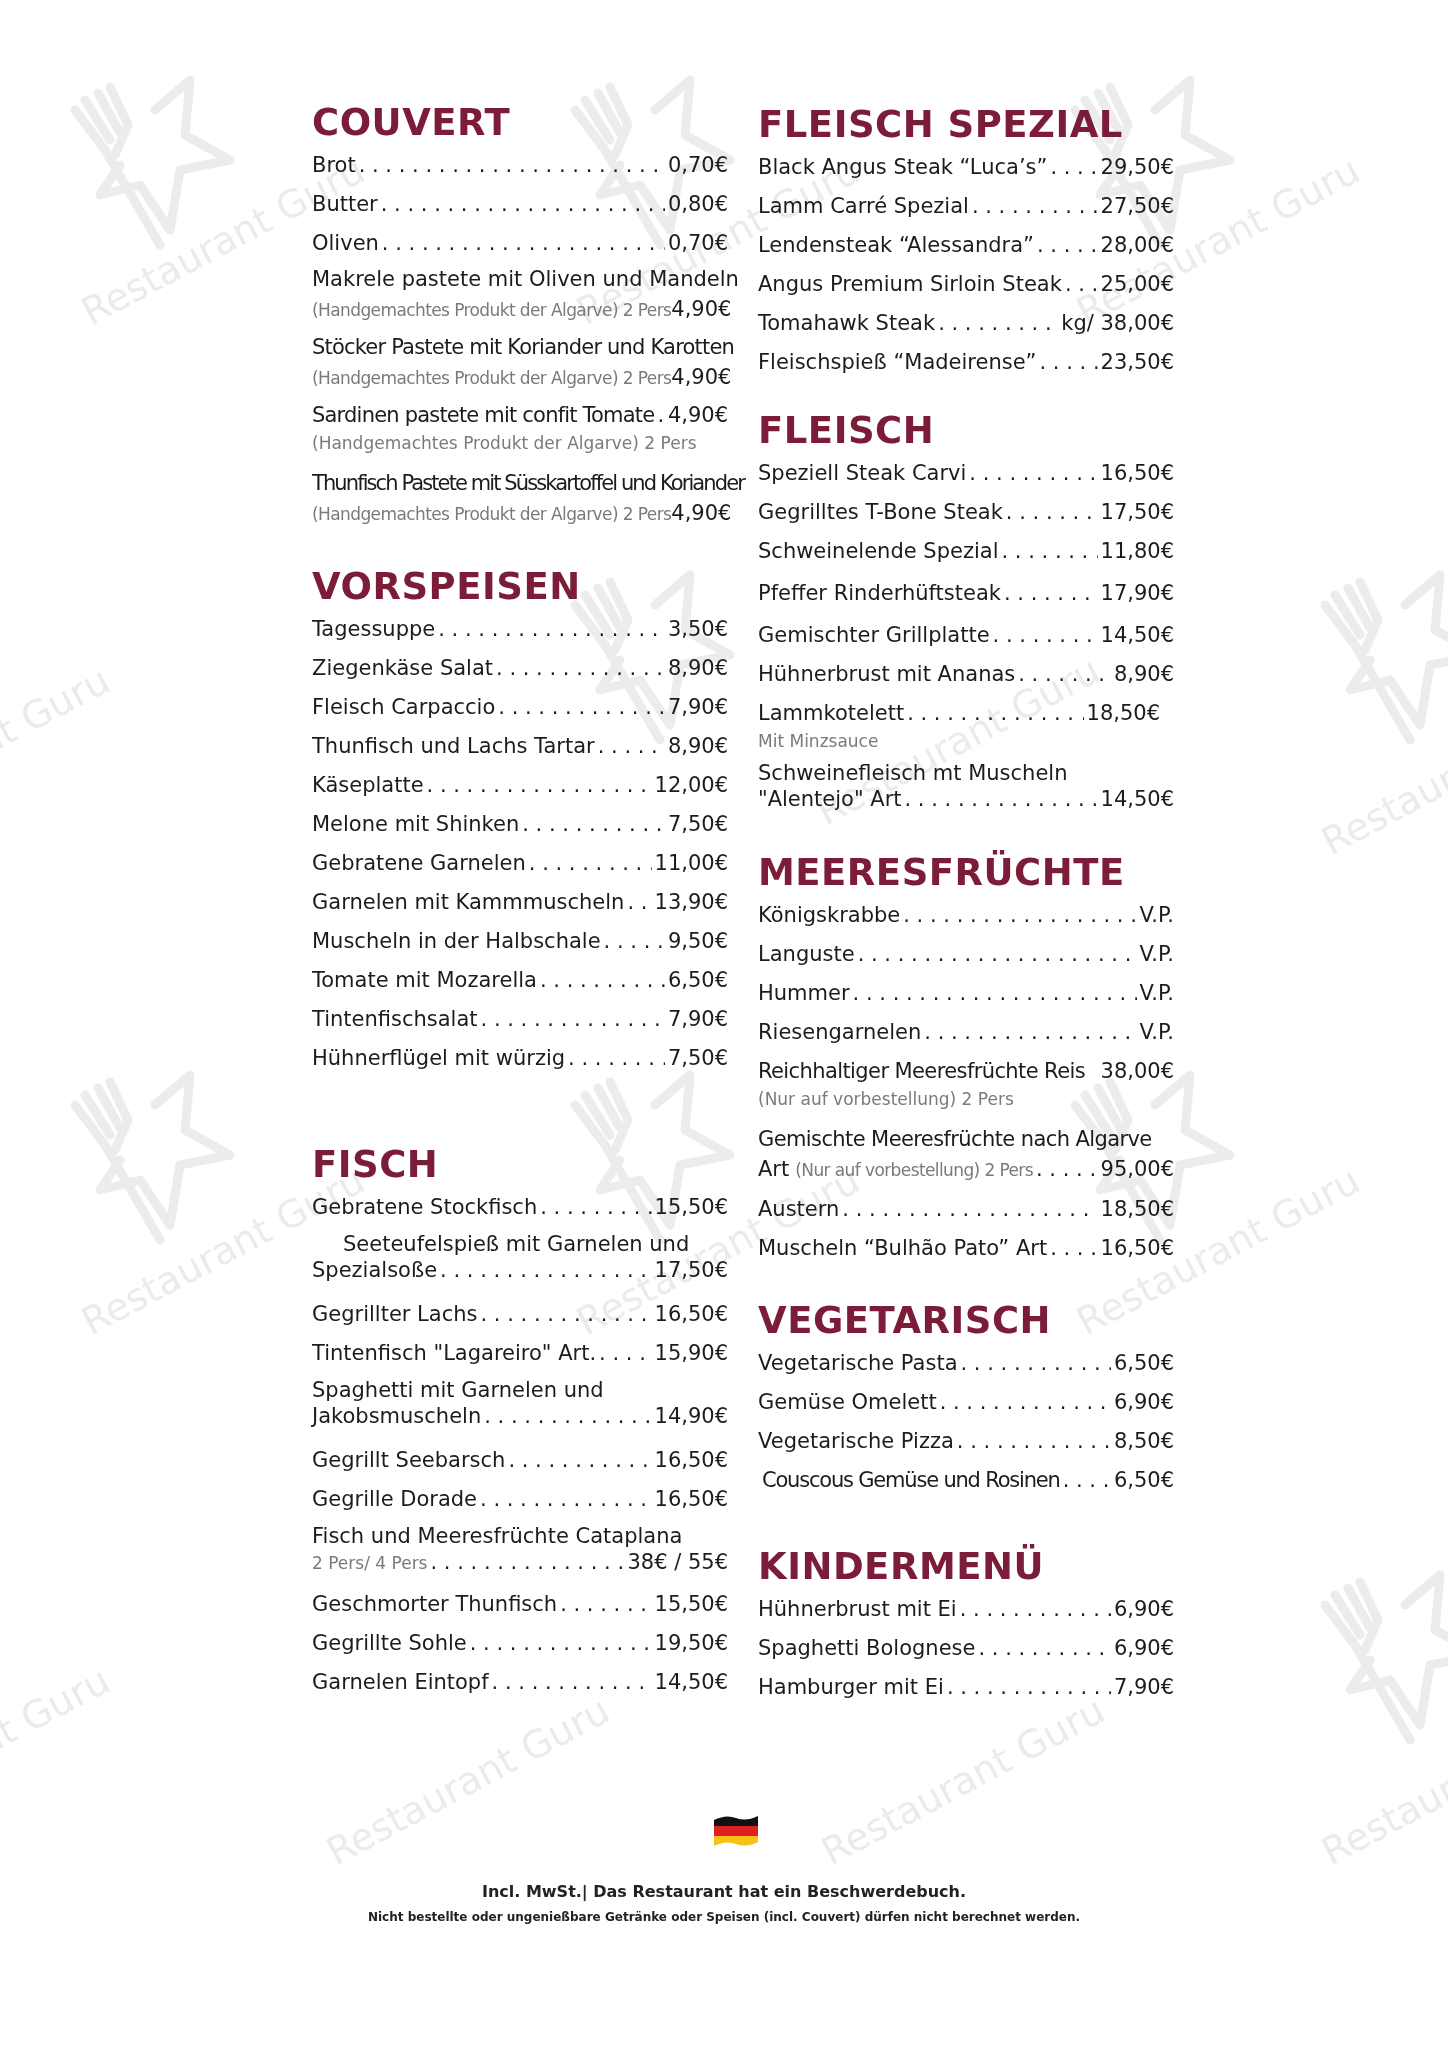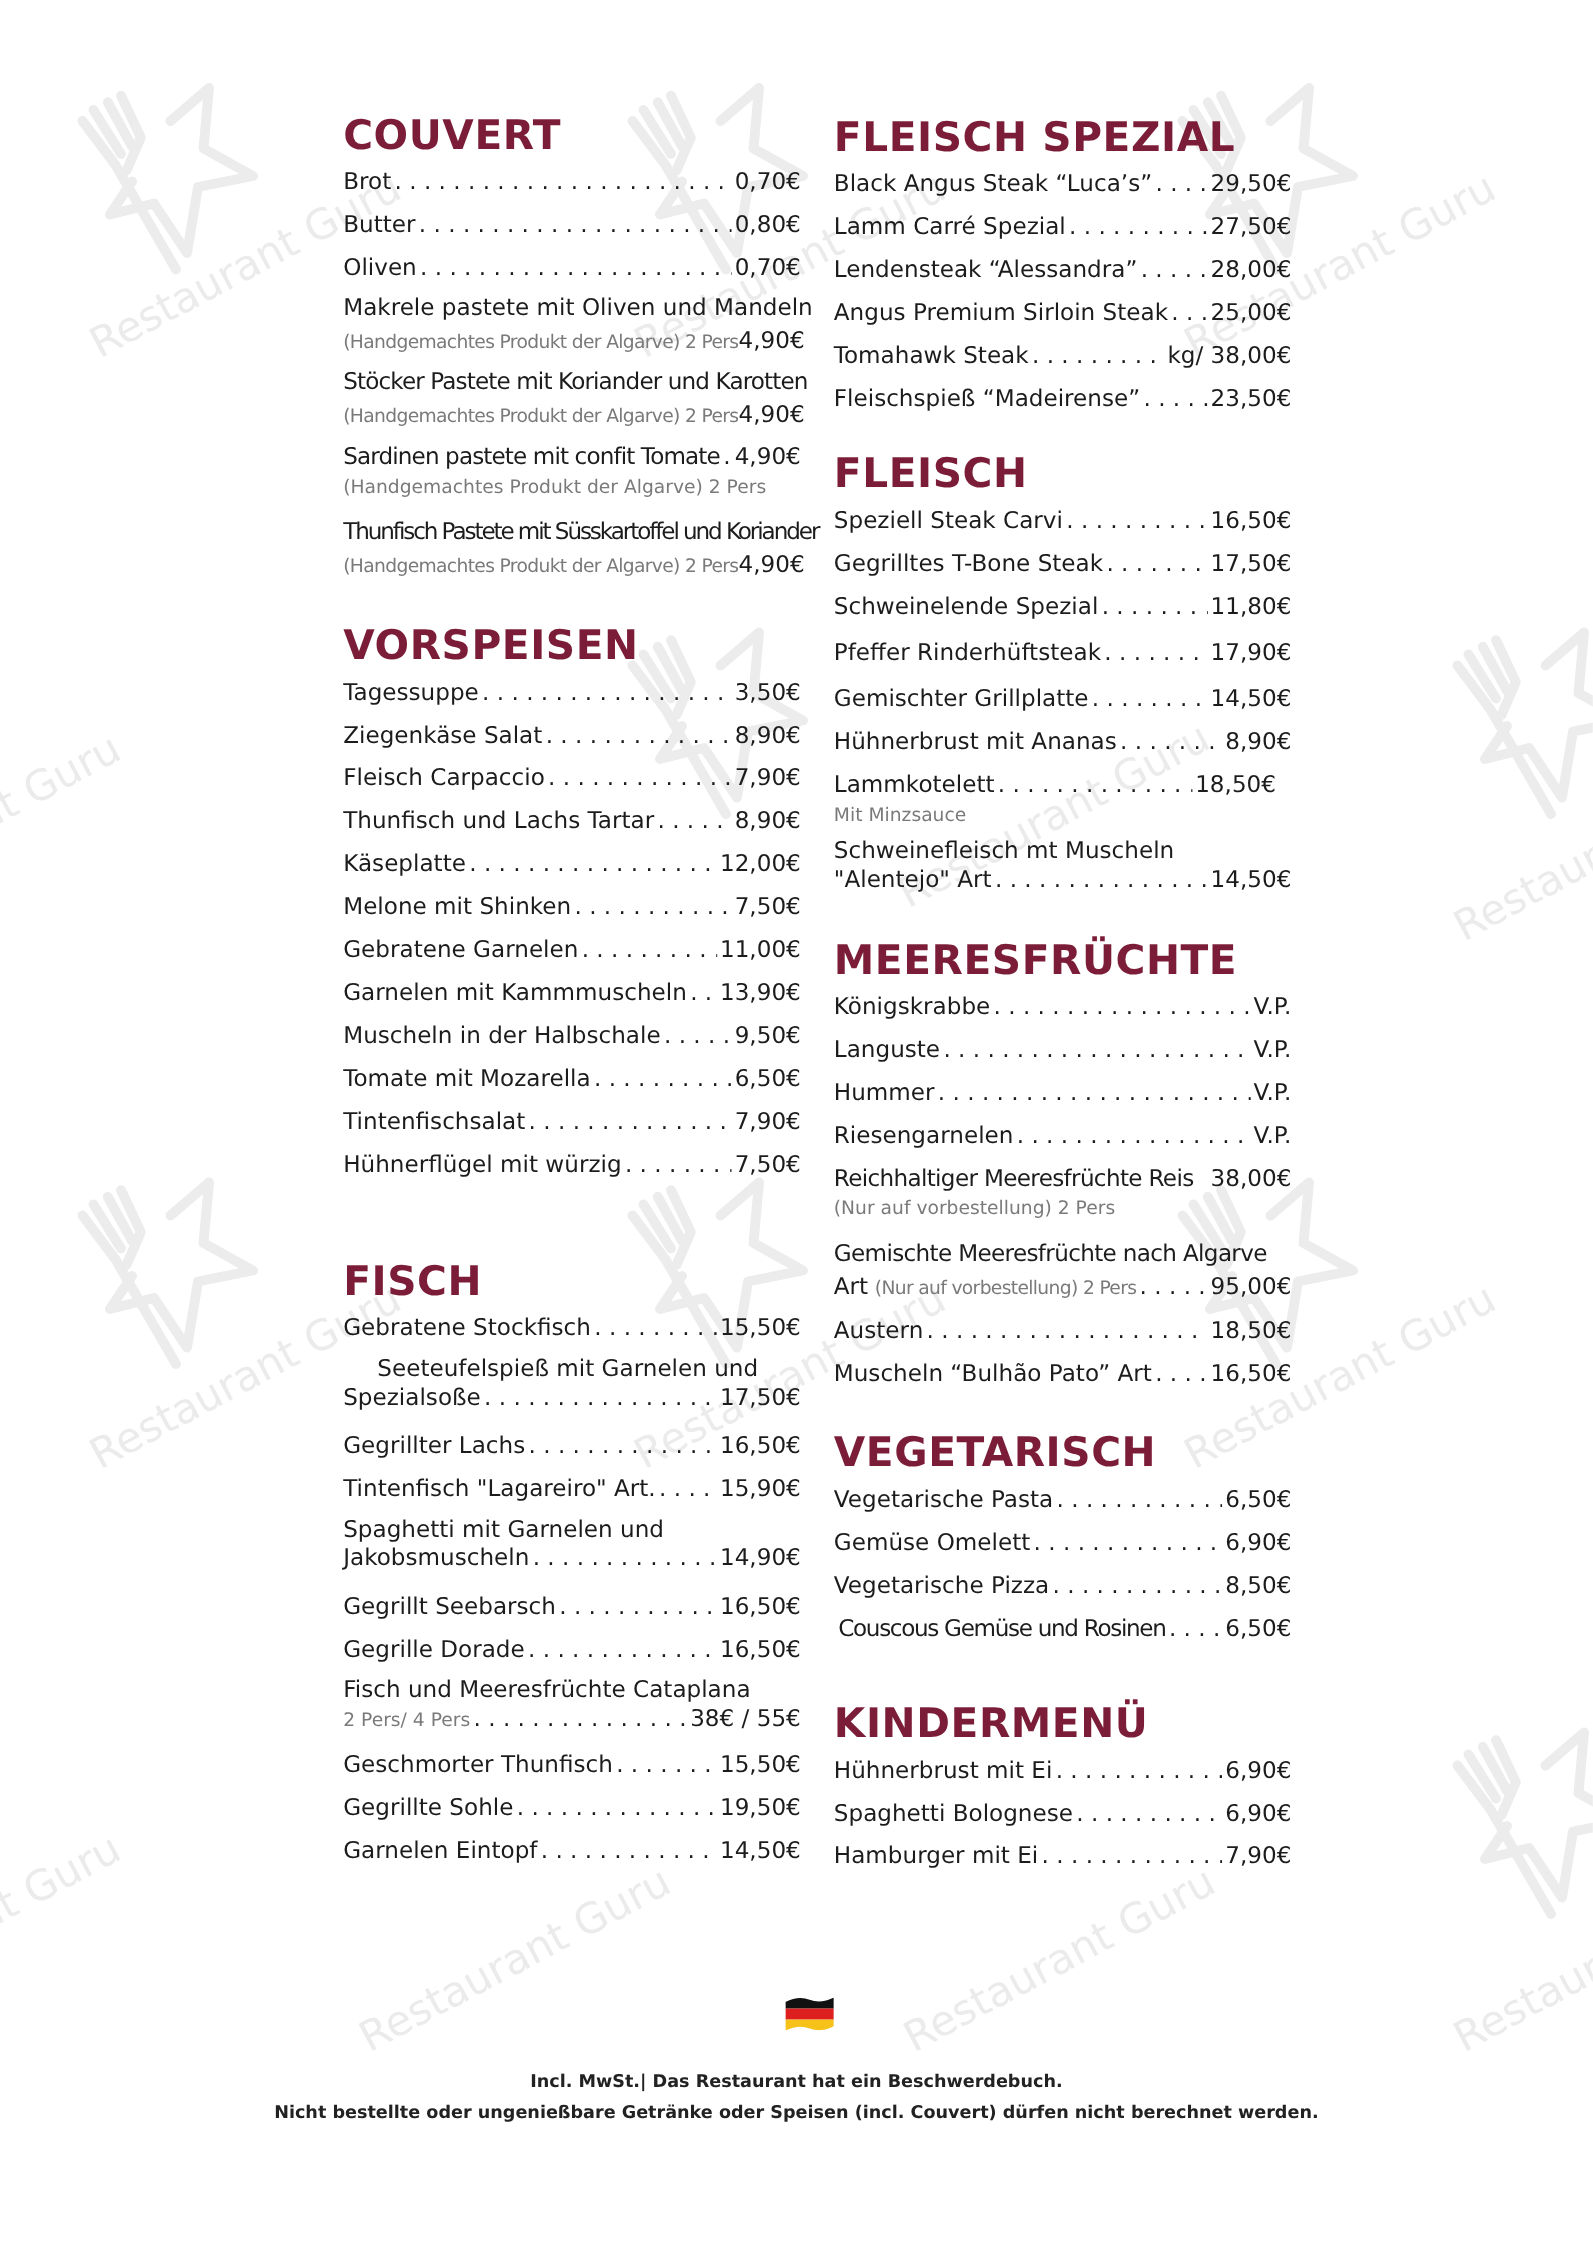--- a/index.html
+++ b/index.html
@@ -31,21 +31,21 @@
   }
   .dots::before { content:". . . . . . . . . . . . . . . . . . . . . . . . . . . . . . . . . . . . . . . . . . ."; letter-spacing:0; }
   .price { flex:0 0 auto; }
   .sub { color:#7a7a7a; font-size:17px; line-height:26px; }
   .sub-inline { color:#7a7a7a; font-size:17px; margin-left:6px; }
   .name-cond { letter-spacing:-0.8px; }
   .sub-cond { letter-spacing:-0.6px; }
   .footer { position:absolute; left:0; width:1448px; text-align:center; }
   .flag { position:absolute; left:712px; top:1814px; width:48px; height:34px; }
   .foot1 { top:1882px; font-size:16px; font-weight:bold; color:#222; }
-  .foot2 { top:1910px; font-size:16px; font-weight:bold; color:#222; }
+  .foot2 { top:1910px; font-size:12px; font-weight:bold; color:#222; }
 </style>
 </head>
 <body>
 
 <div class="wm" style="left:60px;top:65px;">
   <svg width="200" height="200" viewBox="0 0 200 200">
       <g fill="none" stroke="#ececec" stroke-width="9" stroke-linecap="round" stroke-linejoin="round">
         <path d="M95 45 L130 15 L125 70 L170 95 L120 105 L110 165 L80 120 L40 130 L60 100"></path>
         <path d="M15 45 L45 85 L100 180"></path>
         <path d="M25 35 L50 75"></path>

